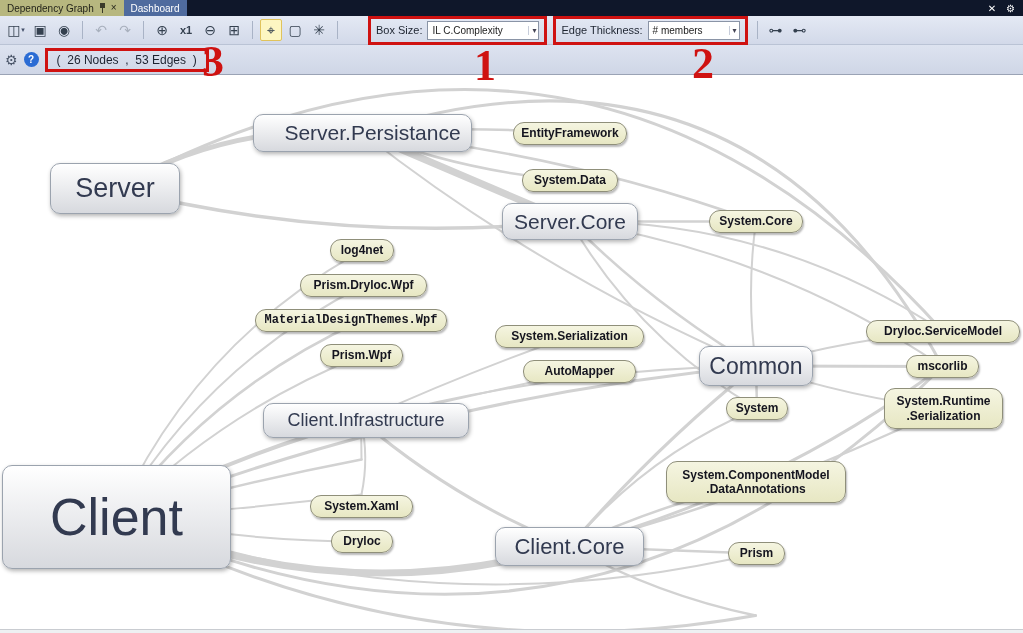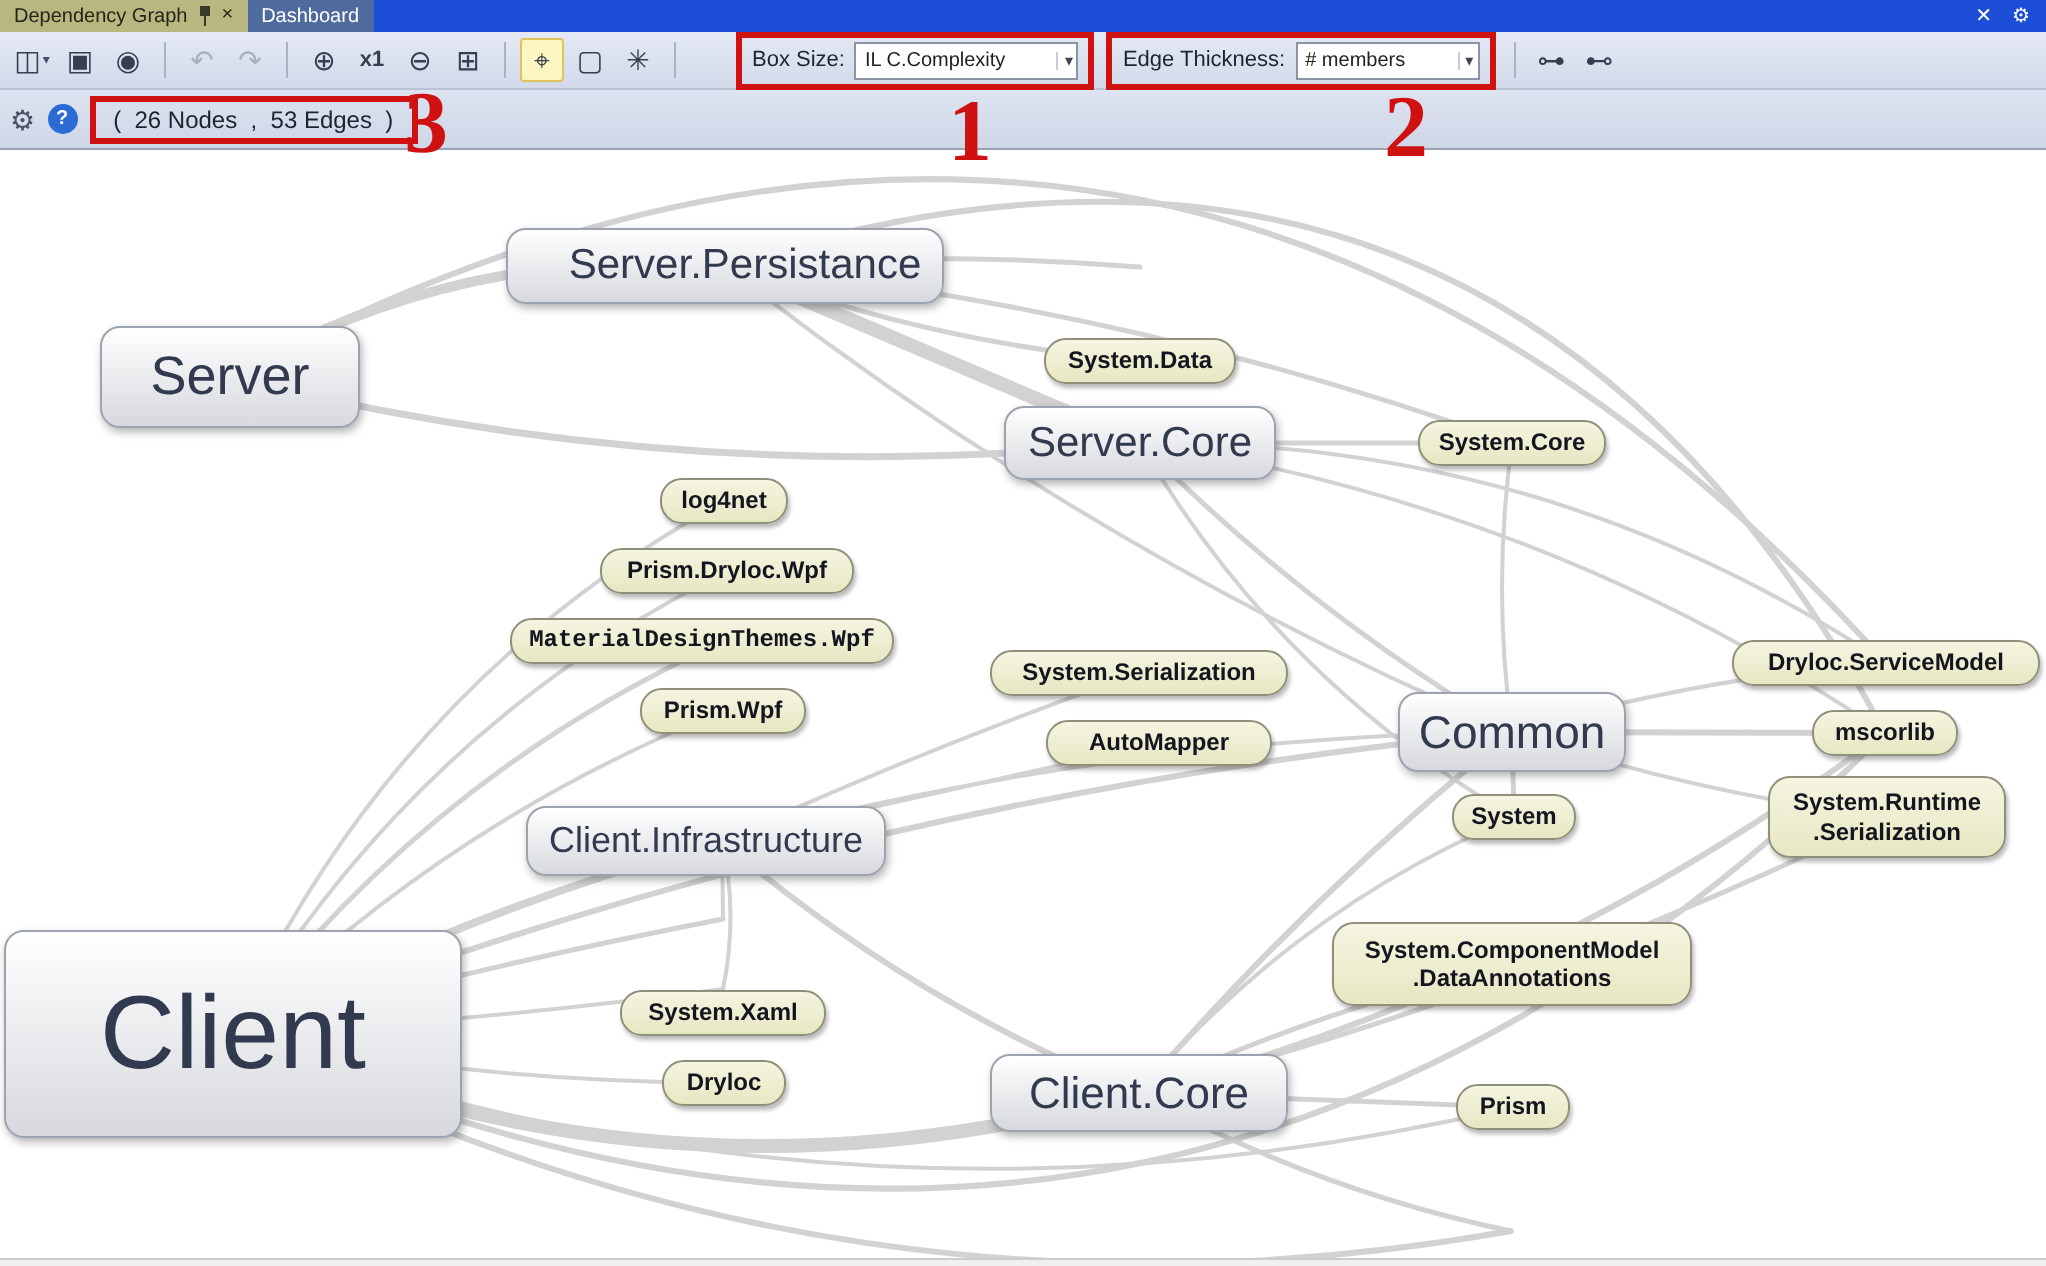--- a/index.html
+++ b/index.html
@@ -4,21 +4,21 @@
 <style>
   * { margin:0; padding:0; box-sizing:border-box; }
   html,body { width:1023px; height:633px; }
   body {
     position:relative; overflow:hidden; background:#fff;
     font-family:"Liberation Sans", sans-serif;
     --red:#cf1211; --edge:#d2d2d2;
   }
 
   
-  .tabbar { height:16px; background:#1d4ed8; display:flex; align-items:stretch; font-size:10px; }
+  .tabbar { height:16px; background:#0f172a; display:flex; align-items:stretch; font-size:10px; }
   .tab { display:flex; align-items:center; gap:5px; padding:0 7px; cursor:default; }
   .tab.active { background:#b7b77f; color:#24241a; }
   .tab.dashboard { background:#4f6b9e; color:#fff; }
   .tab .close-x { font-size:10px; line-height:1; }
   .tab svg { display:block; }
   .tabbar-right { margin-left:auto; display:flex; align-items:center; gap:10px; padding-right:8px; color:#fff; font-size:10px; }
 
   
   .toolbar { height:29px; background:linear-gradient(#e4e9f4,#d2d9e9); display:flex; align-items:center; padding:0 4px; border-bottom:1px solid #bac3d5; position:relative; }
   .tbtn { min-width:22px; height:22px; display:inline-flex; align-items:center; justify-content:center; font-size:14px; color:#34404f; margin:0 1px; border-radius:2px; position:relative; }
@@ -170,36 +170,37 @@
       <path d="M569.5 471.5 Q659.4815051850634 429.79923592270274 756 407" fill="none" stroke="#d2d2d2" stroke-width="2.5" stroke-linecap="round"></path>
       <path d="M569.5 471.5 Q663 475 756.5 478.5" fill="none" stroke="#d2d2d2" stroke-width="2.5" stroke-linecap="round"></path>
       <path d="M569.5 471.5 Q657.2828976556222 520.063493276149 755.5 540.5" fill="none" stroke="#d2d2d2" stroke-width="2.5" stroke-linecap="round"></path>
       <path d="M569.5 471.5 Q646.6527371145129 379.94937107950125 757 333.5" fill="none" stroke="#d2d2d2" stroke-width="2" stroke-linecap="round"></path>
       <path d="M569.5 471.5 Q773.3845606134618 417.52467282678464 942.5 291.5" fill="none" stroke="#d2d2d2" stroke-width="3" stroke-linecap="round"></path>
       <path d="M569.5 471.5 Q763.4234060600573 421.2634338149381 943.5 333.5" fill="none" stroke="#d2d2d2" stroke-width="2.5" stroke-linecap="round"></path>
     </svg>
   <div id="nodes-layer">
       <div class="node major" style="left: 253px; top: 39px; width: 219px; height: 38px; font-size: 21px; padding-left: 20px;">Server.Persistance</div>
       <div class="node major" style="left: 50px; top: 88px; width: 130px; height: 51px; font-size: 27px;">Server</div>
+      <div class="node minor" style="left: 513px; top: 47px; width: 114px; height: 23px;">EntityFramework</div>
       <div class="node minor" style="left: 522px; top: 94px; width: 96px; height: 23px;">System.Data</div>
       <div class="node major" style="left: 502px; top: 128px; width: 136px; height: 37px; font-size: 21px;">Server.Core</div>
       <div class="node minor" style="left: 709px; top: 135px; width: 94px; height: 23px;">System.Core</div>
       <div class="node minor" style="left: 330px; top: 164px; width: 64px; height: 23px;">log4net</div>
       <div class="node minor" style="left: 300px; top: 199px; width: 127px; height: 23px;">Prism.Dryloc.Wpf</div>
       <div class="node minor" style="left: 255px; top: 234px; width: 192px; height: 23px; font-family: Liberation Mono, monospace;">MaterialDesignThemes.Wpf</div>
       <div class="node minor" style="left: 320px; top: 269px; width: 83px; height: 23px;">Prism.Wpf</div>
       <div class="node minor" style="left: 495px; top: 250px; width: 149px; height: 23px;">System.Serialization</div>
       <div class="node minor" style="left: 523px; top: 285px; width: 113px; height: 23px;">AutoMapper</div>
       <div class="node major" style="left: 699px; top: 271px; width: 114px; height: 40px; font-size: 23px;">Common</div>
       <div class="node minor" style="left: 726px; top: 322px; width: 62px; height: 23px;">System</div>
       <div class="node minor" style="left: 866px; top: 245px; width: 154px; height: 23px;">Dryloc.ServiceModel</div>
       <div class="node minor" style="left: 906px; top: 280px; width: 73px; height: 23px;">mscorlib</div>
       <div class="node minor" style="left: 884px; top: 313px; width: 119px; height: 41px;">System.Runtime
 .Serialization</div>
-      <div class="node major" style="left: 263px; top: 328px; width: 180px; height: 35px; font-size: 18px;">Client.Infrastructure</div>
+      <div class="node major" style="left: 263px; top: 328px; width: 206px; height: 35px; font-size: 18px;">Client.Infrastructure</div>
       <div class="node minor" style="left: 310px; top: 420px; width: 103px; height: 23px;">System.Xaml</div>
       <div class="node minor" style="left: 331px; top: 455px; width: 62px; height: 23px;">Dryloc</div>
       <div class="node major" style="left: 2px; top: 390px; width: 229px; height: 104px; font-size: 52px;">Client</div>
       <div class="node major" style="left: 495px; top: 452px; width: 149px; height: 39px; font-size: 22px;">Client.Core</div>
       <div class="node minor" style="left: 666px; top: 386px; width: 180px; height: 42px;">System.ComponentModel
 .DataAnnotations</div>
       <div class="node minor" style="left: 728px; top: 467px; width: 57px; height: 23px;">Prism</div>
     </div>
 </div>
 

